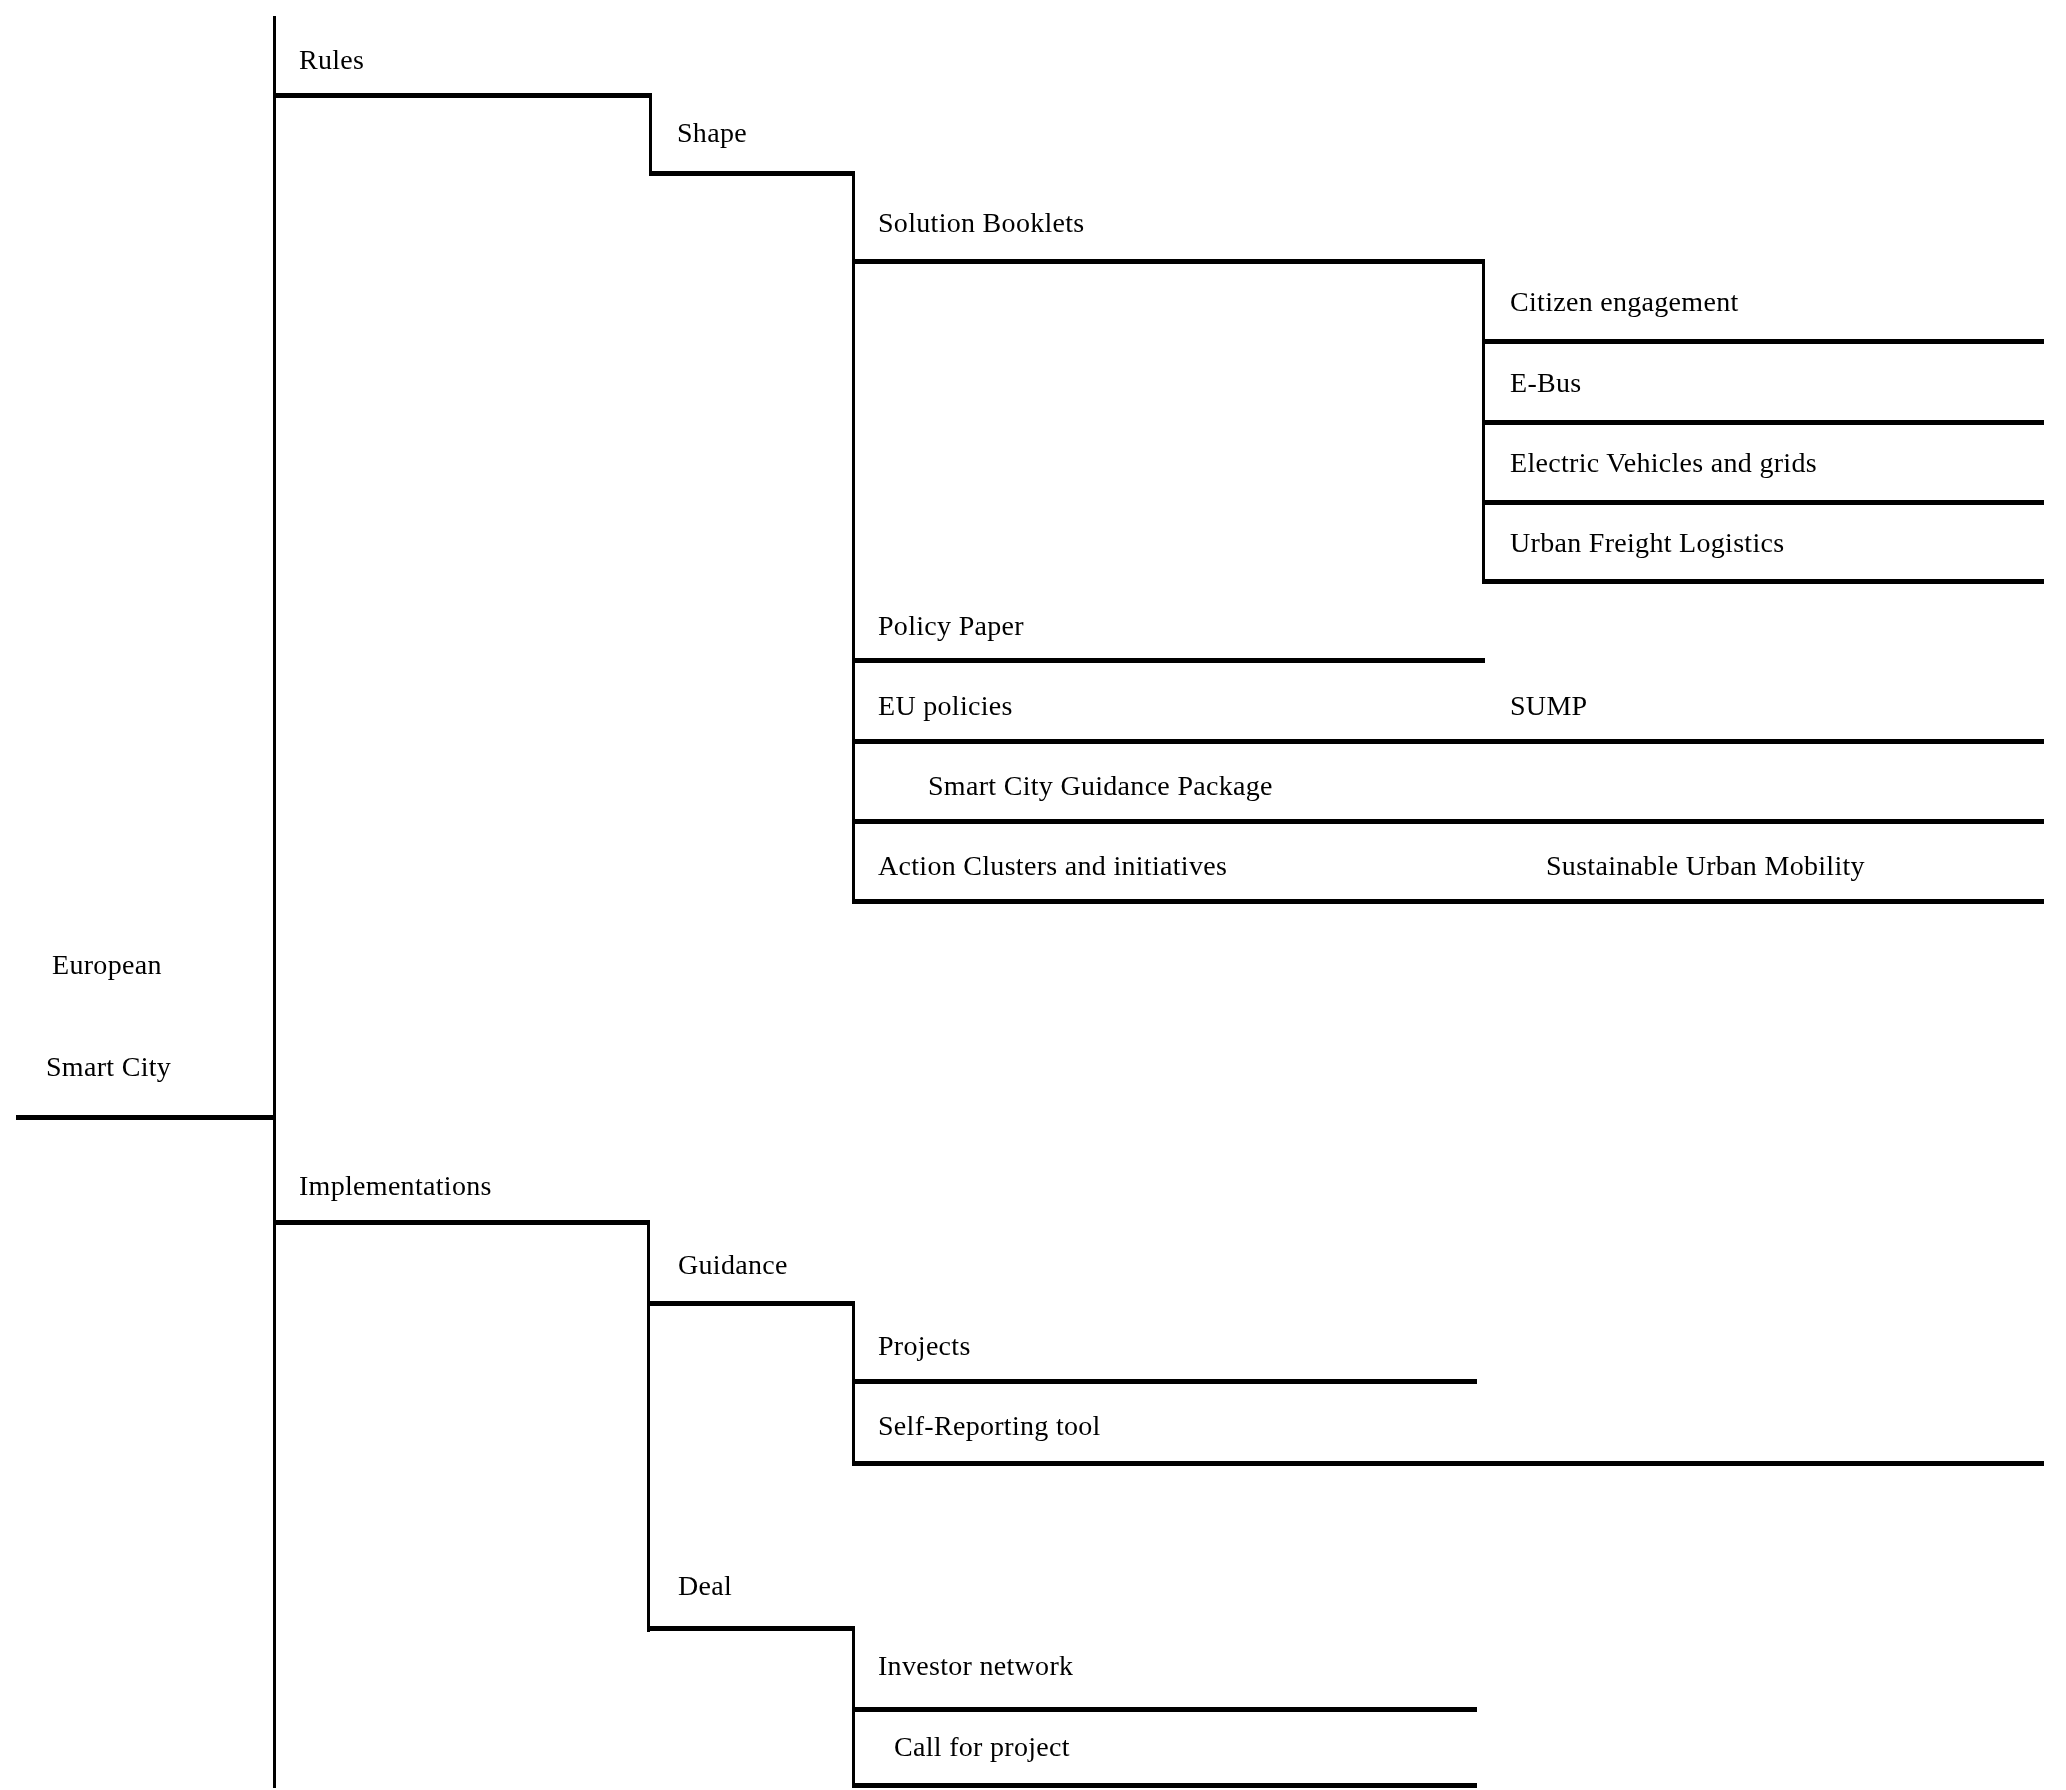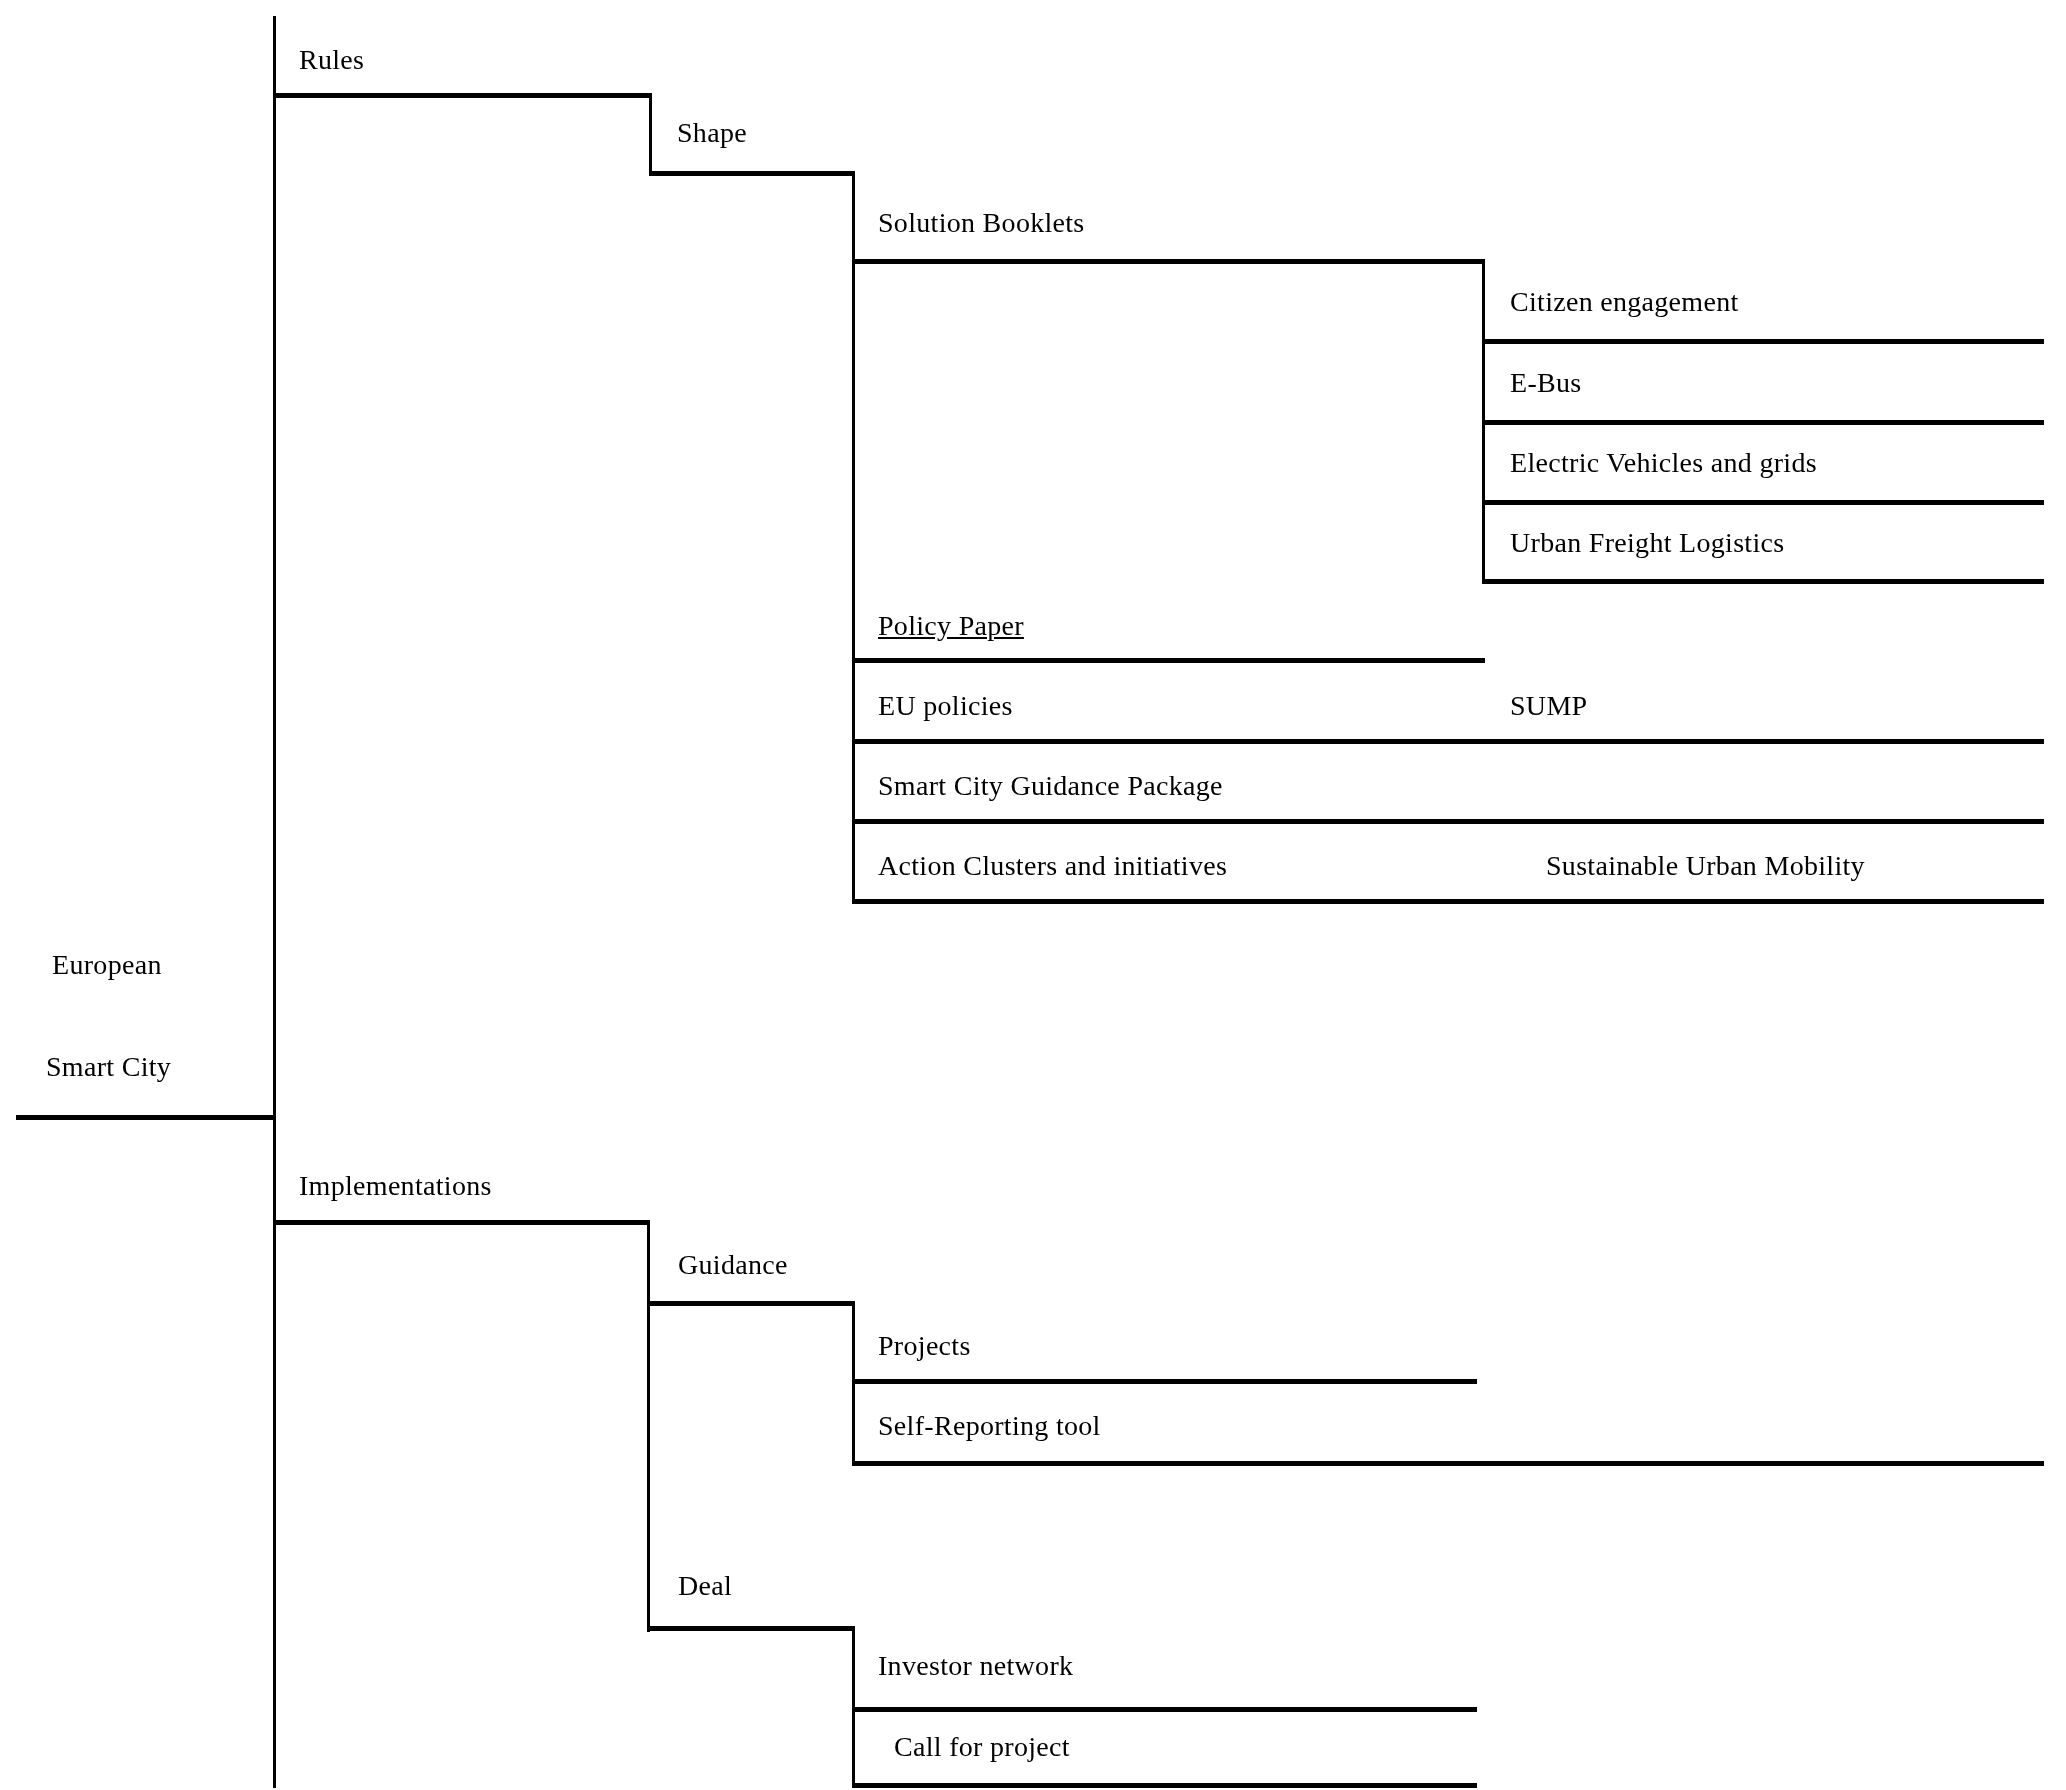--- a/index.html
+++ b/index.html
@@ -78,24 +78,24 @@
 
   <div class="lbl" style="left:299px; top:32px;">Rules</div>
   <div class="lbl" style="left:677px; top:105px;">Shape</div>
   <div class="lbl" style="left:878px; top:195px;">Solution Booklets</div>
 
   <div class="lbl" style="left:1510px; top:274px;">Citizen engagement</div>
   <div class="lbl" style="left:1510px; top:355px;">E-Bus</div>
   <div class="lbl" style="left:1510px; top:435px;">Electric Vehicles and grids</div>
   <div class="lbl" style="left:1510px; top:515px;">Urban Freight Logistics</div>
 
-  <div class="lbl" style="left:878px; top:598px;text-decoration:underline;">Policy Paper</div>
+  <div class="lbl" style="left:878px; top:598px;">Policy Paper</div>
   <div class="lbl" style="left:878px; top:678px;">EU policies</div>
   <div class="lbl" style="left:1510px; top:678px;">SUMP</div>
-  <div class="lbl" style="left:878px; top:758px;">Smart City Guidance Package</div>
+  <div class="lbl" style="left:928px; top:758px;">Smart City Guidance Package</div>
   <div class="lbl" style="left:878px; top:838px;">Action Clusters and initiatives</div>
   <div class="lbl" style="left:1510px; top:838px;margin-left:36px;">Sustainable Urban Mobility</div>
 
   <div class="lbl" style="left:299px; top:1158px;">Implementations</div>
   <div class="lbl" style="left:678px; top:1237px;">Guidance</div>
   <div class="lbl" style="left:878px; top:1318px;">Projects</div>
   <div class="lbl" style="left:878px; top:1398px;">Self-Reporting tool</div>
   <div class="lbl" style="left:678px; top:1558px;">Deal</div>
   <div class="lbl" style="left:878px; top:1638px;">Investor network</div>
   <div class="lbl" style="left:878px; top:1719px;margin-left:16px;">Call for project</div>

